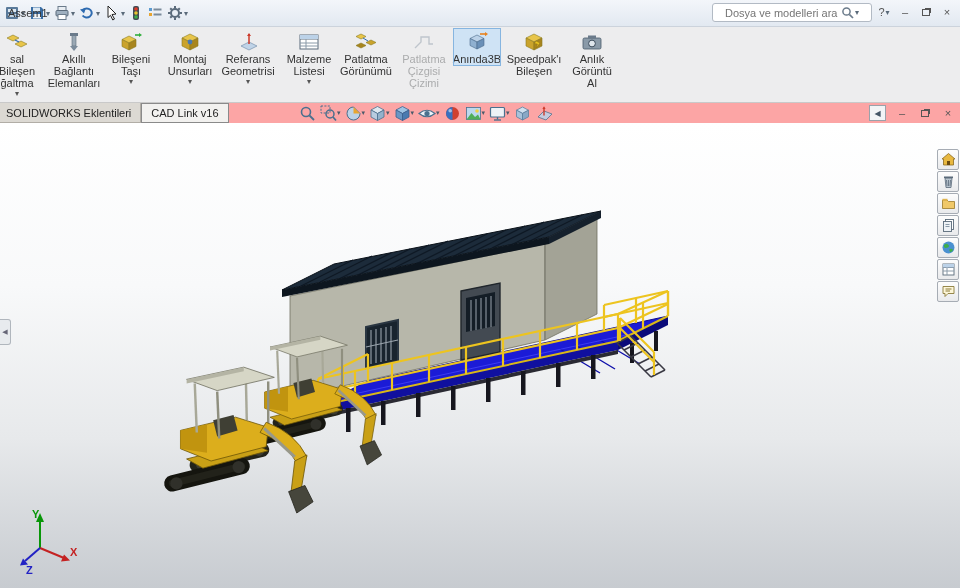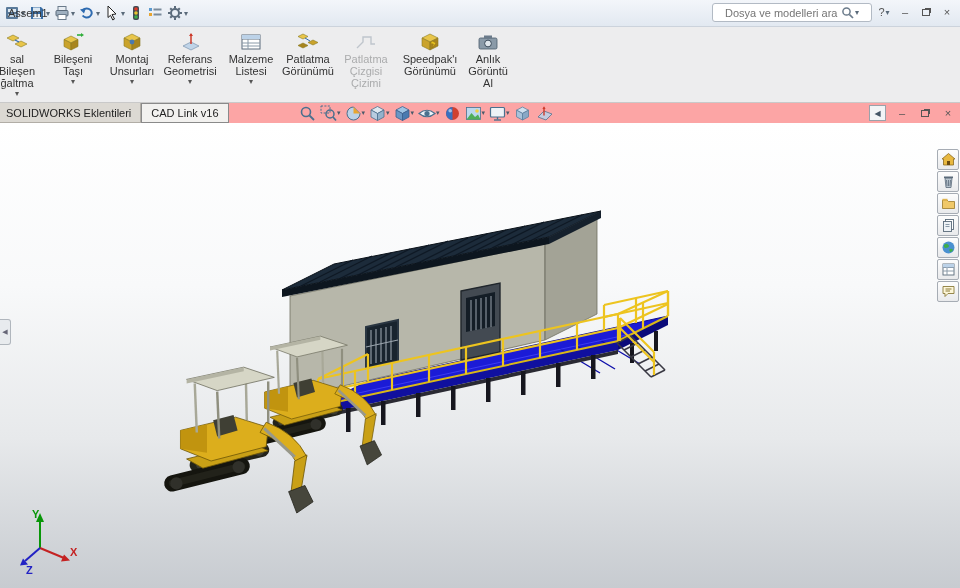--- a/index.html
+++ b/index.html
@@ -150,20 +150,30 @@
       <svg class="ric" viewBox="0 0 22 20">
           <polygon points="7,3 13,6 7,9 1,6" fill="#e8c54a" stroke="#8a7a20" stroke-width=".6"></polygon>
           <polygon points="15,9 21,12 15,15 9,12" fill="#e8c54a" stroke="#8a7a20" stroke-width=".6"></polygon>
           <line x1="9" y1="8" x2="13" y2="10" stroke="#2e6bb0" stroke-width="1.2"></line>
         </svg>
       <span class="rlabel">sal Bileşen
 ğaltma</span>
       <span class="rcaret">▾</span>
     </div>
     <div class="rsep"></div>
+    <div class="rbtn" style="width:58px">
+      <svg class="ric" viewBox="0 0 22 20">
+          <rect x="9" y="3" width="4" height="11" fill="#9aa8b4" stroke="#5b6b7b" stroke-width=".6"></rect>
+          <polygon points="7,14 15,14 11,19" fill="#7b8b9b"></polygon>
+          <rect x="7" y="1" width="8" height="3" fill="#6b7b8b"></rect>
+        </svg>
+      <span class="rlabel">Akıllı
+Bağlantı
+Elemanları</span>
+    </div>
     <div class="rsep"></div>
     <div class="rbtn" style="width:46px">
       <svg class="ric" viewBox="0 0 22 20">
           <polygon points="9,4 16,7.5 9,11 2,7.5" fill="#e8c54a" stroke="#8a7a20" stroke-width=".6"></polygon>
           <polygon points="2,7.5 9,11 9,18 2,14.5" fill="#caa32c" stroke="#8a7a20" stroke-width=".6"></polygon>
           <polygon points="16,7.5 9,11 9,18 16,14.5" fill="#a8851e" stroke="#8a7a20" stroke-width=".6"></polygon>
           <line x1="15" y1="3" x2="20" y2="3" stroke="#2fae3a" stroke-width="1.6"></line>
           <polygon points="19,1 22,3 19,5" fill="#2fae3a"></polygon>
         </svg>
       <span class="rlabel">Bileşeni
@@ -223,30 +233,40 @@
     <div class="rsep"></div>
     <div class="rbtn dis" style="width:50px">
       <svg class="ric" viewBox="0 0 22 20">
           <polyline points="2,16 8,10 8,5 16,5 16,12 20,12" fill="none" stroke="#7b8b9b" stroke-width="1.4"></polyline>
         </svg>
       <span class="rlabel">Patlatma
 Çizgisi
 Çizimi</span>
     </div>
     <div class="rsep"></div>
+    <div class="rbtn sel" style="width:46px">
+      <svg class="ric" viewBox="0 0 22 20">
+          <polygon points="11,3 18,6.5 11,10 4,6.5" fill="#bcd2e8" stroke="#4a6a8a" stroke-width=".6"></polygon>
+          <polygon points="4,6.5 11,10 11,17 4,13.5" fill="#8fb0d0" stroke="#4a6a8a" stroke-width=".6"></polygon>
+          <polygon points="18,6.5 11,10 11,17 18,13.5" fill="#6a90b8" stroke="#4a6a8a" stroke-width=".6"></polygon>
+          <line x1="14" y1="2" x2="20" y2="2" stroke="#e8821e" stroke-width="1.6"></line>
+          <polygon points="19,0 22,2 19,4.2" fill="#e8821e"></polygon>
+        </svg>
+      <span class="rlabel">Anında3B</span>
+    </div>
     <div class="rsep"></div>
     <div class="rbtn" style="width:58px">
       <svg class="ric" viewBox="0 0 22 20">
           <polygon points="11,2 19,6 11,10 3,6" fill="#e8c54a" stroke="#8a7a20" stroke-width=".6"></polygon>
           <polygon points="3,6 11,10 11,18 3,14" fill="#caa32c" stroke="#8a7a20" stroke-width=".6"></polygon>
           <polygon points="19,6 11,10 11,18 19,14" fill="#a8851e" stroke="#8a7a20" stroke-width=".6"></polygon>
           <polygon points="13,9 17,11 13,16 14.5,12 11.5,11.5" fill="#e8c520" stroke="#8a6a10" stroke-width=".4"></polygon>
         </svg>
       <span class="rlabel">Speedpak'ı
-Görünümü</span>
+Bileşen</span>
     </div>
     <div class="rsep"></div>
     <div class="rbtn" style="width:48px">
       <svg class="ric" viewBox="0 0 22 20">
           <rect x="2" y="6" width="18" height="11" rx="1.5" fill="#8a9aa8" stroke="#4a5a6a" stroke-width=".8"></rect>
           <rect x="7" y="3.5" width="8" height="3" fill="#6a7a8a"></rect>
           <circle cx="11" cy="11.5" r="3.4" fill="#dfe6ec" stroke="#3a4a5a" stroke-width="1"></circle>
         </svg>
       <span class="rlabel">Anlık
 Görüntü

